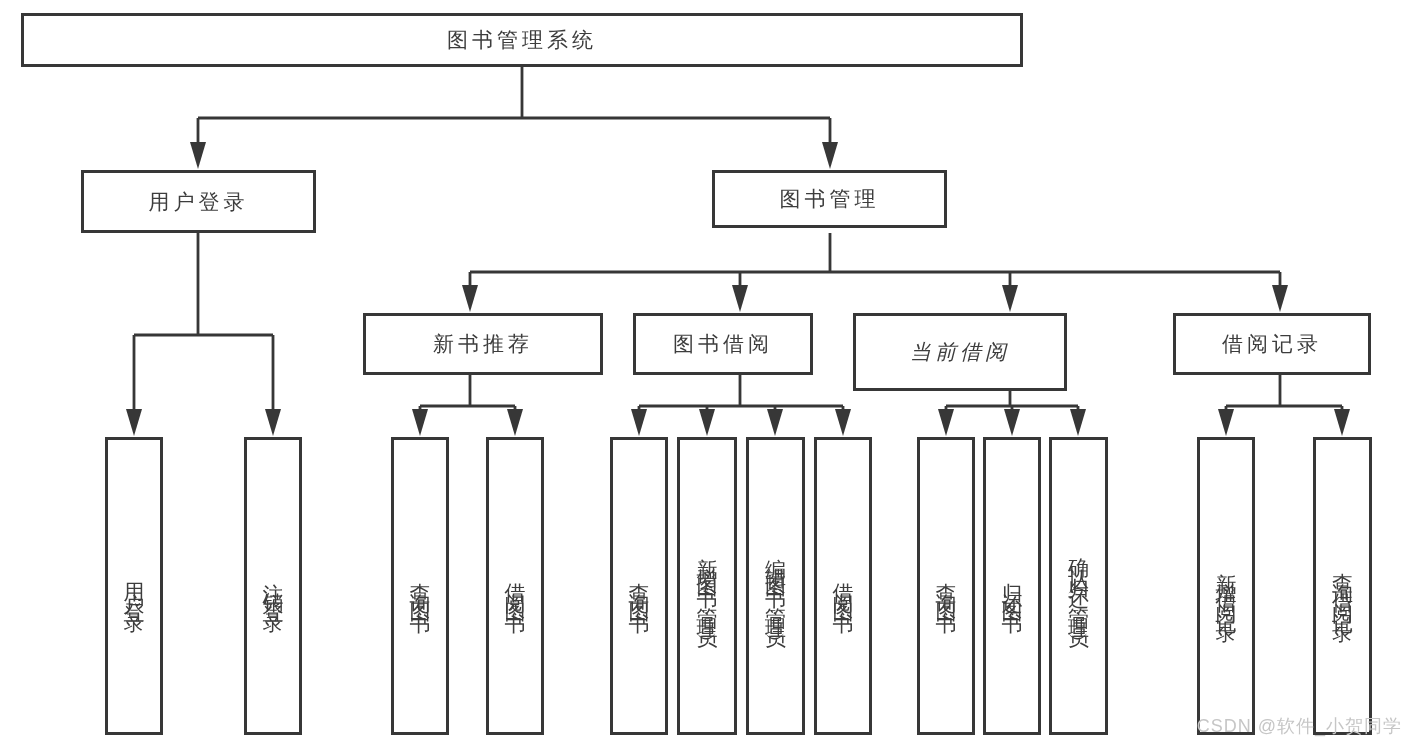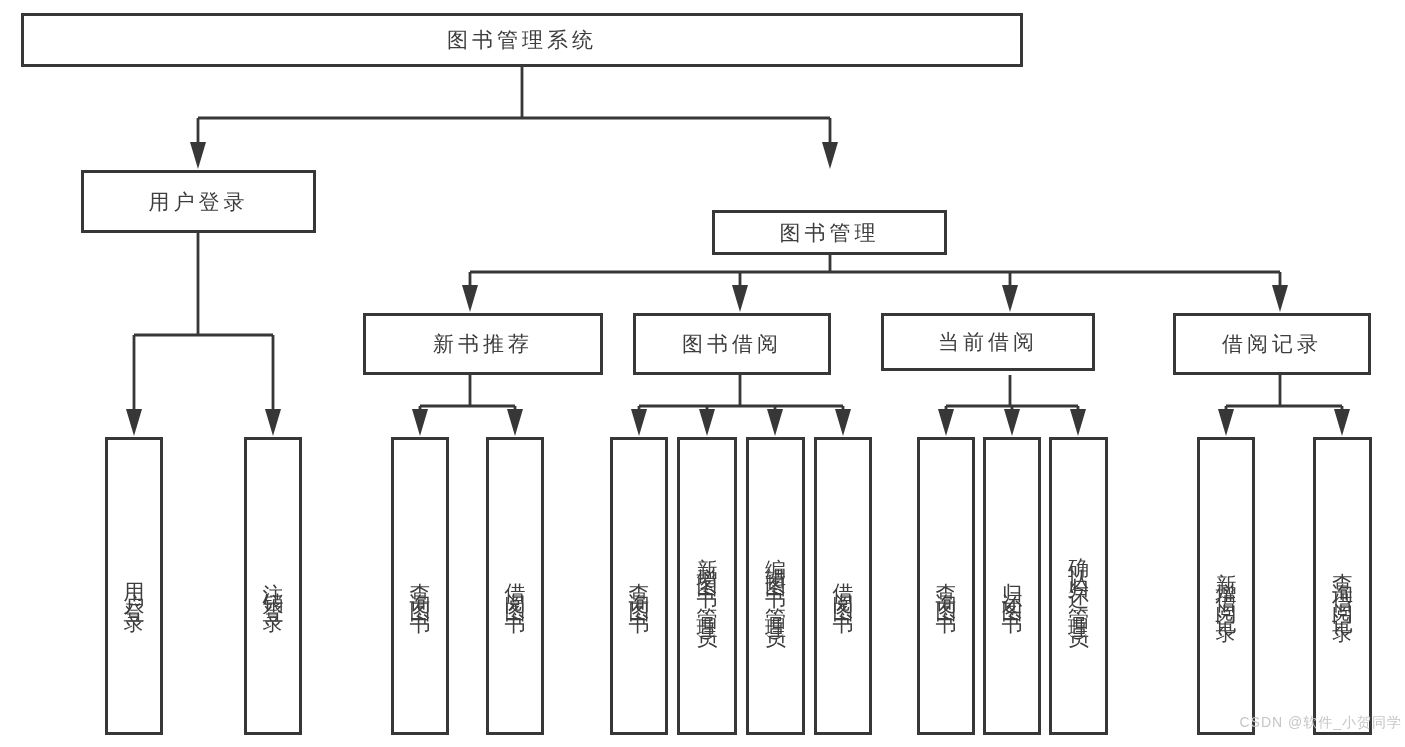--- a/index.html
+++ b/index.html
@@ -37,21 +37,21 @@
     text-orientation: mixed;
     letter-spacing: 10px;
     white-space: normal;
     font-size: 21px;
   }
   .watermark {
     position: absolute;
     right: 3px;
     top: 714px;
     color: #c6c6c6;
-    font-size: 14px;
+    font-size: 18px;
     letter-spacing: 1px;
     white-space: nowrap;
   }
 </style>
 </head>
 <body>
 
 <div class="canvas">
 
   <svg class="wires" viewBox="0 0 1405 747" aria-hidden="true">
@@ -100,25 +100,25 @@
       <polygon points="1004,409 1020,409 1012,436"></polygon>
       <polygon points="1070,409 1086,409 1078,436"></polygon>
       <polygon points="1218,409 1234,409 1226,436"></polygon>
       <polygon points="1334,409 1350,409 1342,436"></polygon>
     </g>
   </svg>
 
   <div class="node" style="left:21px; top:13px; width:1002px; height:54px;">图书管理系统</div>
 
   <div class="node" style="left:81px; top:170px; width:235px; height:63px;">用户登录</div>
-  <div class="node" style="left:712px; top:170px; width:235px; height:45px;margin-top:40px;">图书管理</div>
+  <div class="node" style="left:712px; top:170px; width:235px; height:58px;">图书管理</div>
 
   <div class="node" style="left:363px; top:313px; width:240px; height:62px;">新书推荐</div>
-  <div class="node" style="left:633px; top:313px; width:198px; height:62px;">图书借阅</div>
-  <div class="node" style="left:881px; top:313px; width:214px; height:58px;">当前借阅</div>
+  <div class="node" style="left:633px; top:313px; width:180px; height:62px;">图书借阅</div>
+  <div class="node" style="left:853px; top:313px; width:214px; height:78px;font-style:italic;">当前借阅</div>
   <div class="node" style="left:1173px; top:313px; width:198px; height:62px;">借阅记录</div>
 
   <div class="node leaf" style="left:105px; top:437px; width:58px; height:298px;">用户登录</div>
   <div class="node leaf" style="left:244px; top:437px; width:58px; height:298px;">注销登录</div>
 
   <div class="node leaf" style="left:391px; top:437px; width:58px; height:298px;">查询图书</div>
   <div class="node leaf" style="left:486px; top:437px; width:58px; height:298px;">借阅图书</div>
 
   <div class="node leaf" style="left:610px; top:437px; width:58px; height:298px;">查询图书</div>
   <div class="node leaf" style="left:677px; top:437px; width:60px; height:298px;">新增图书（管理员）</div>

